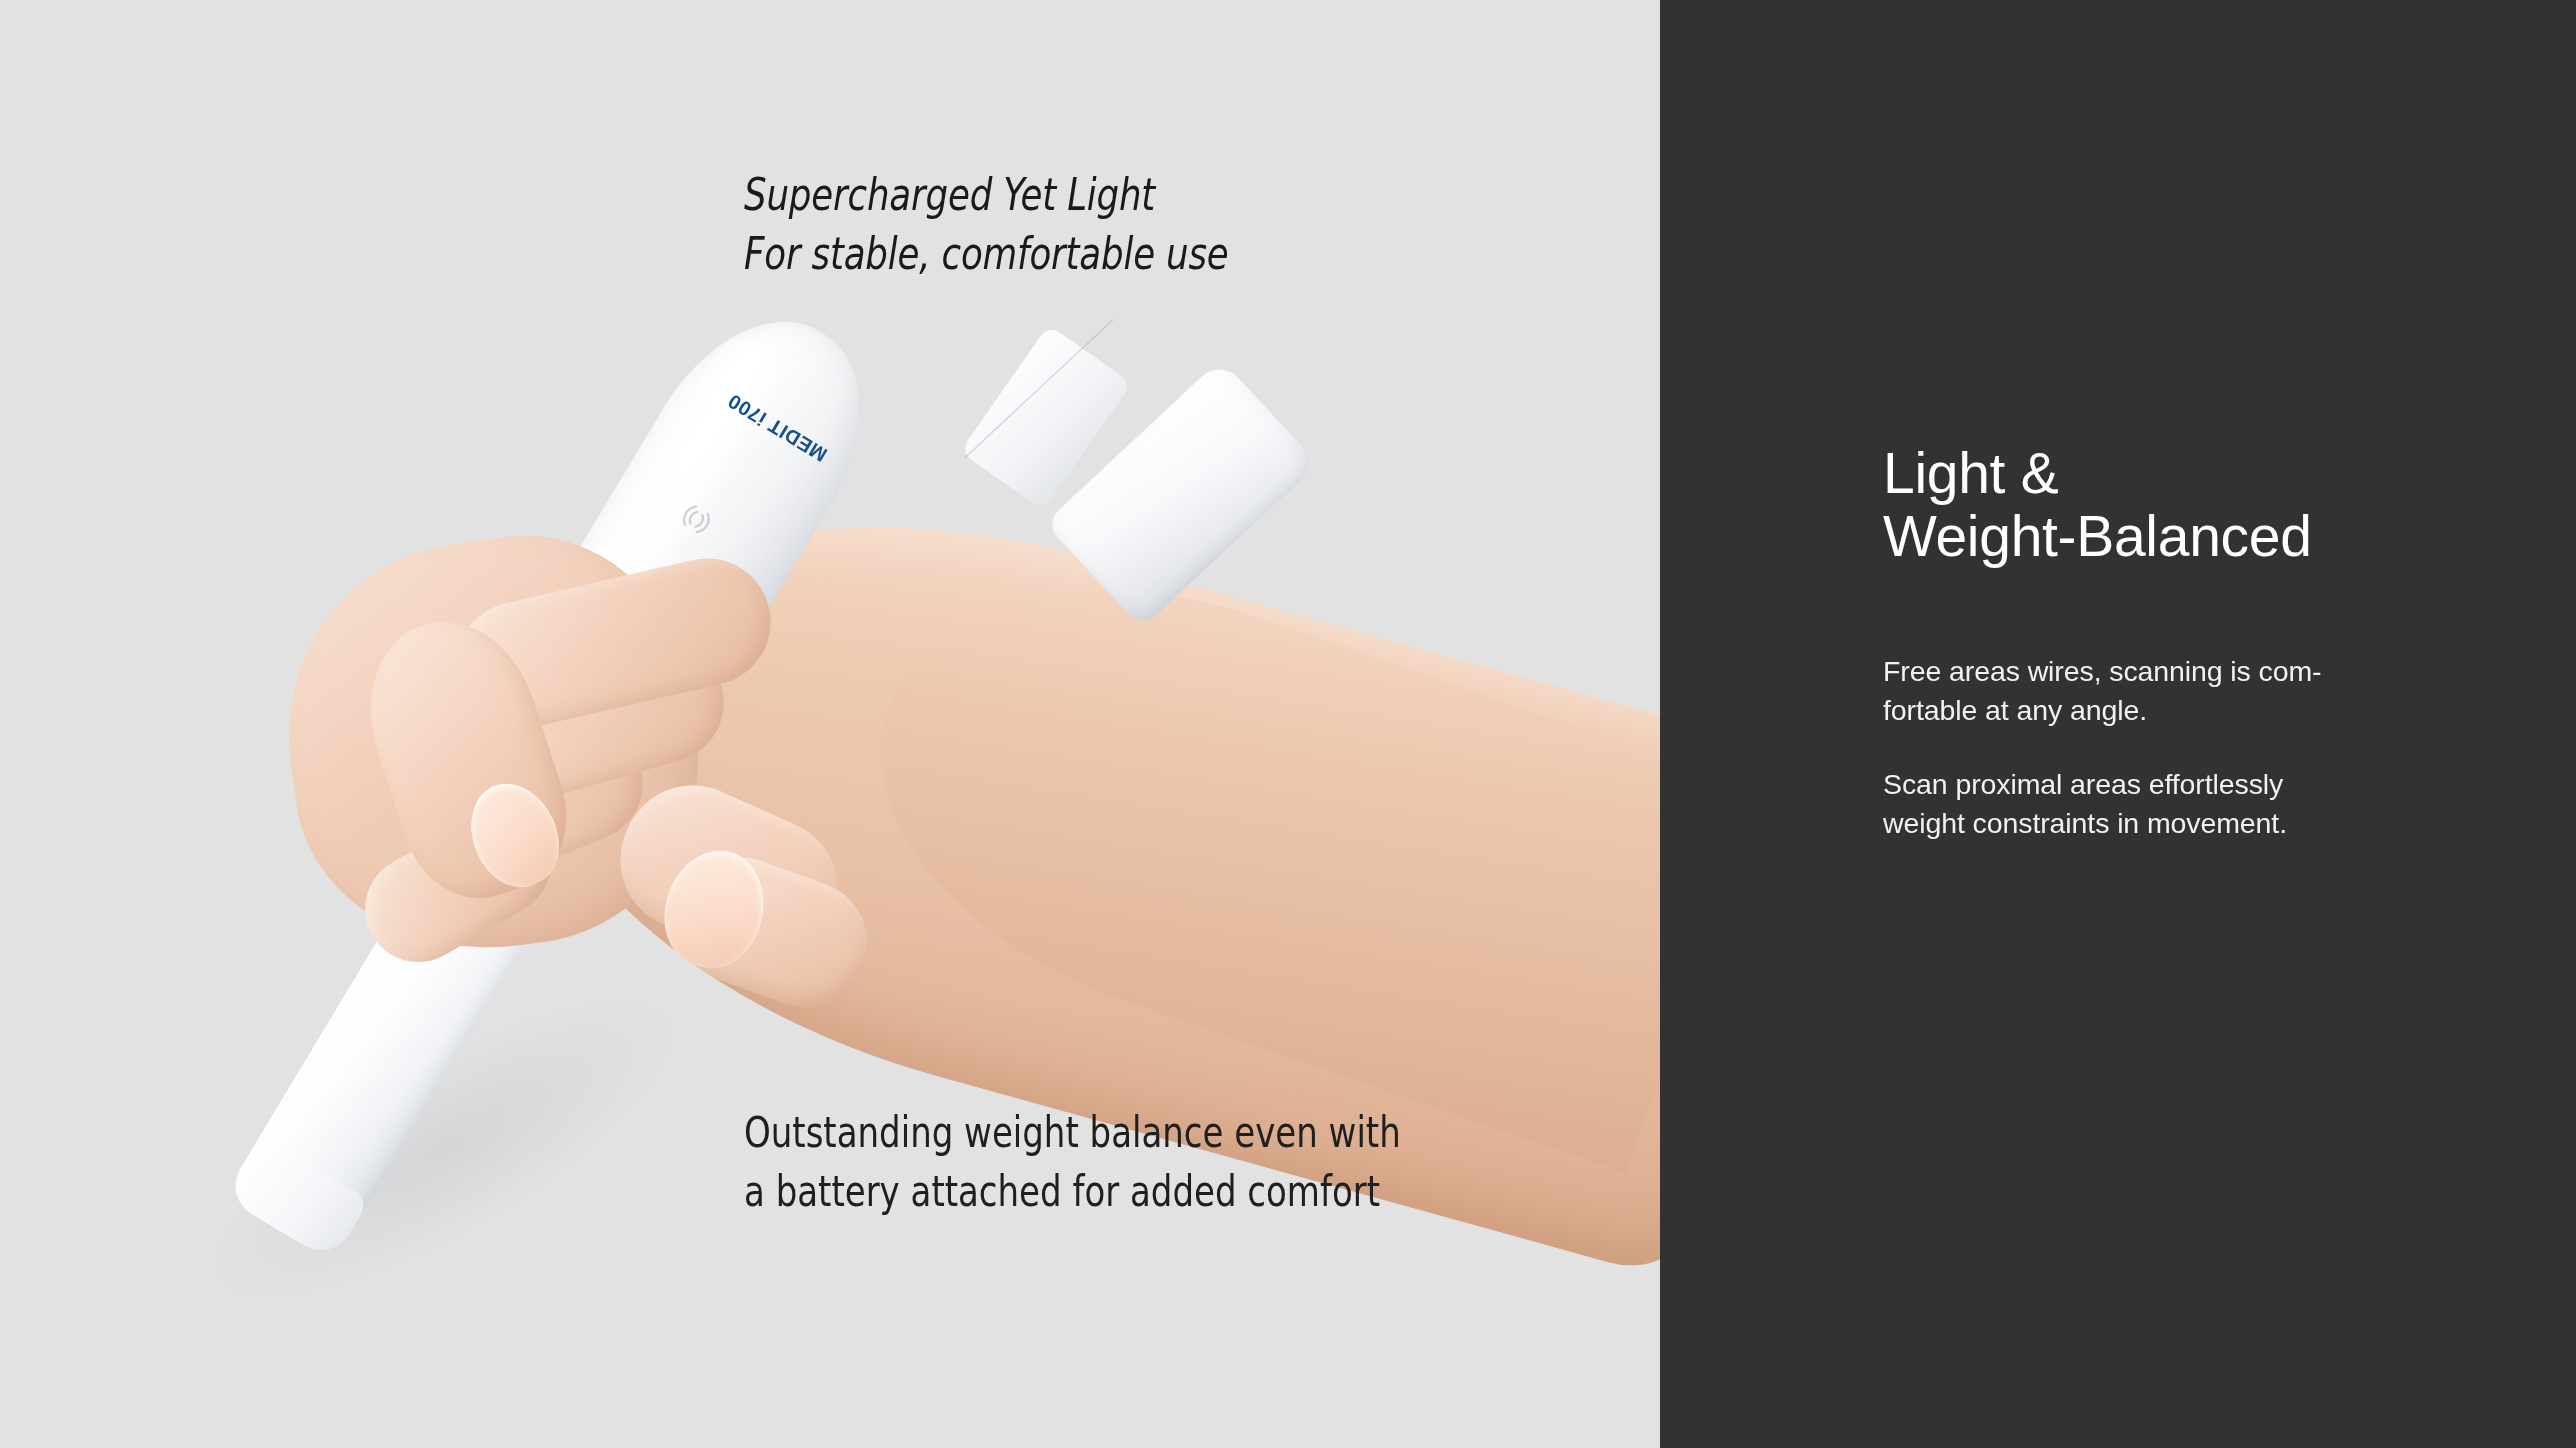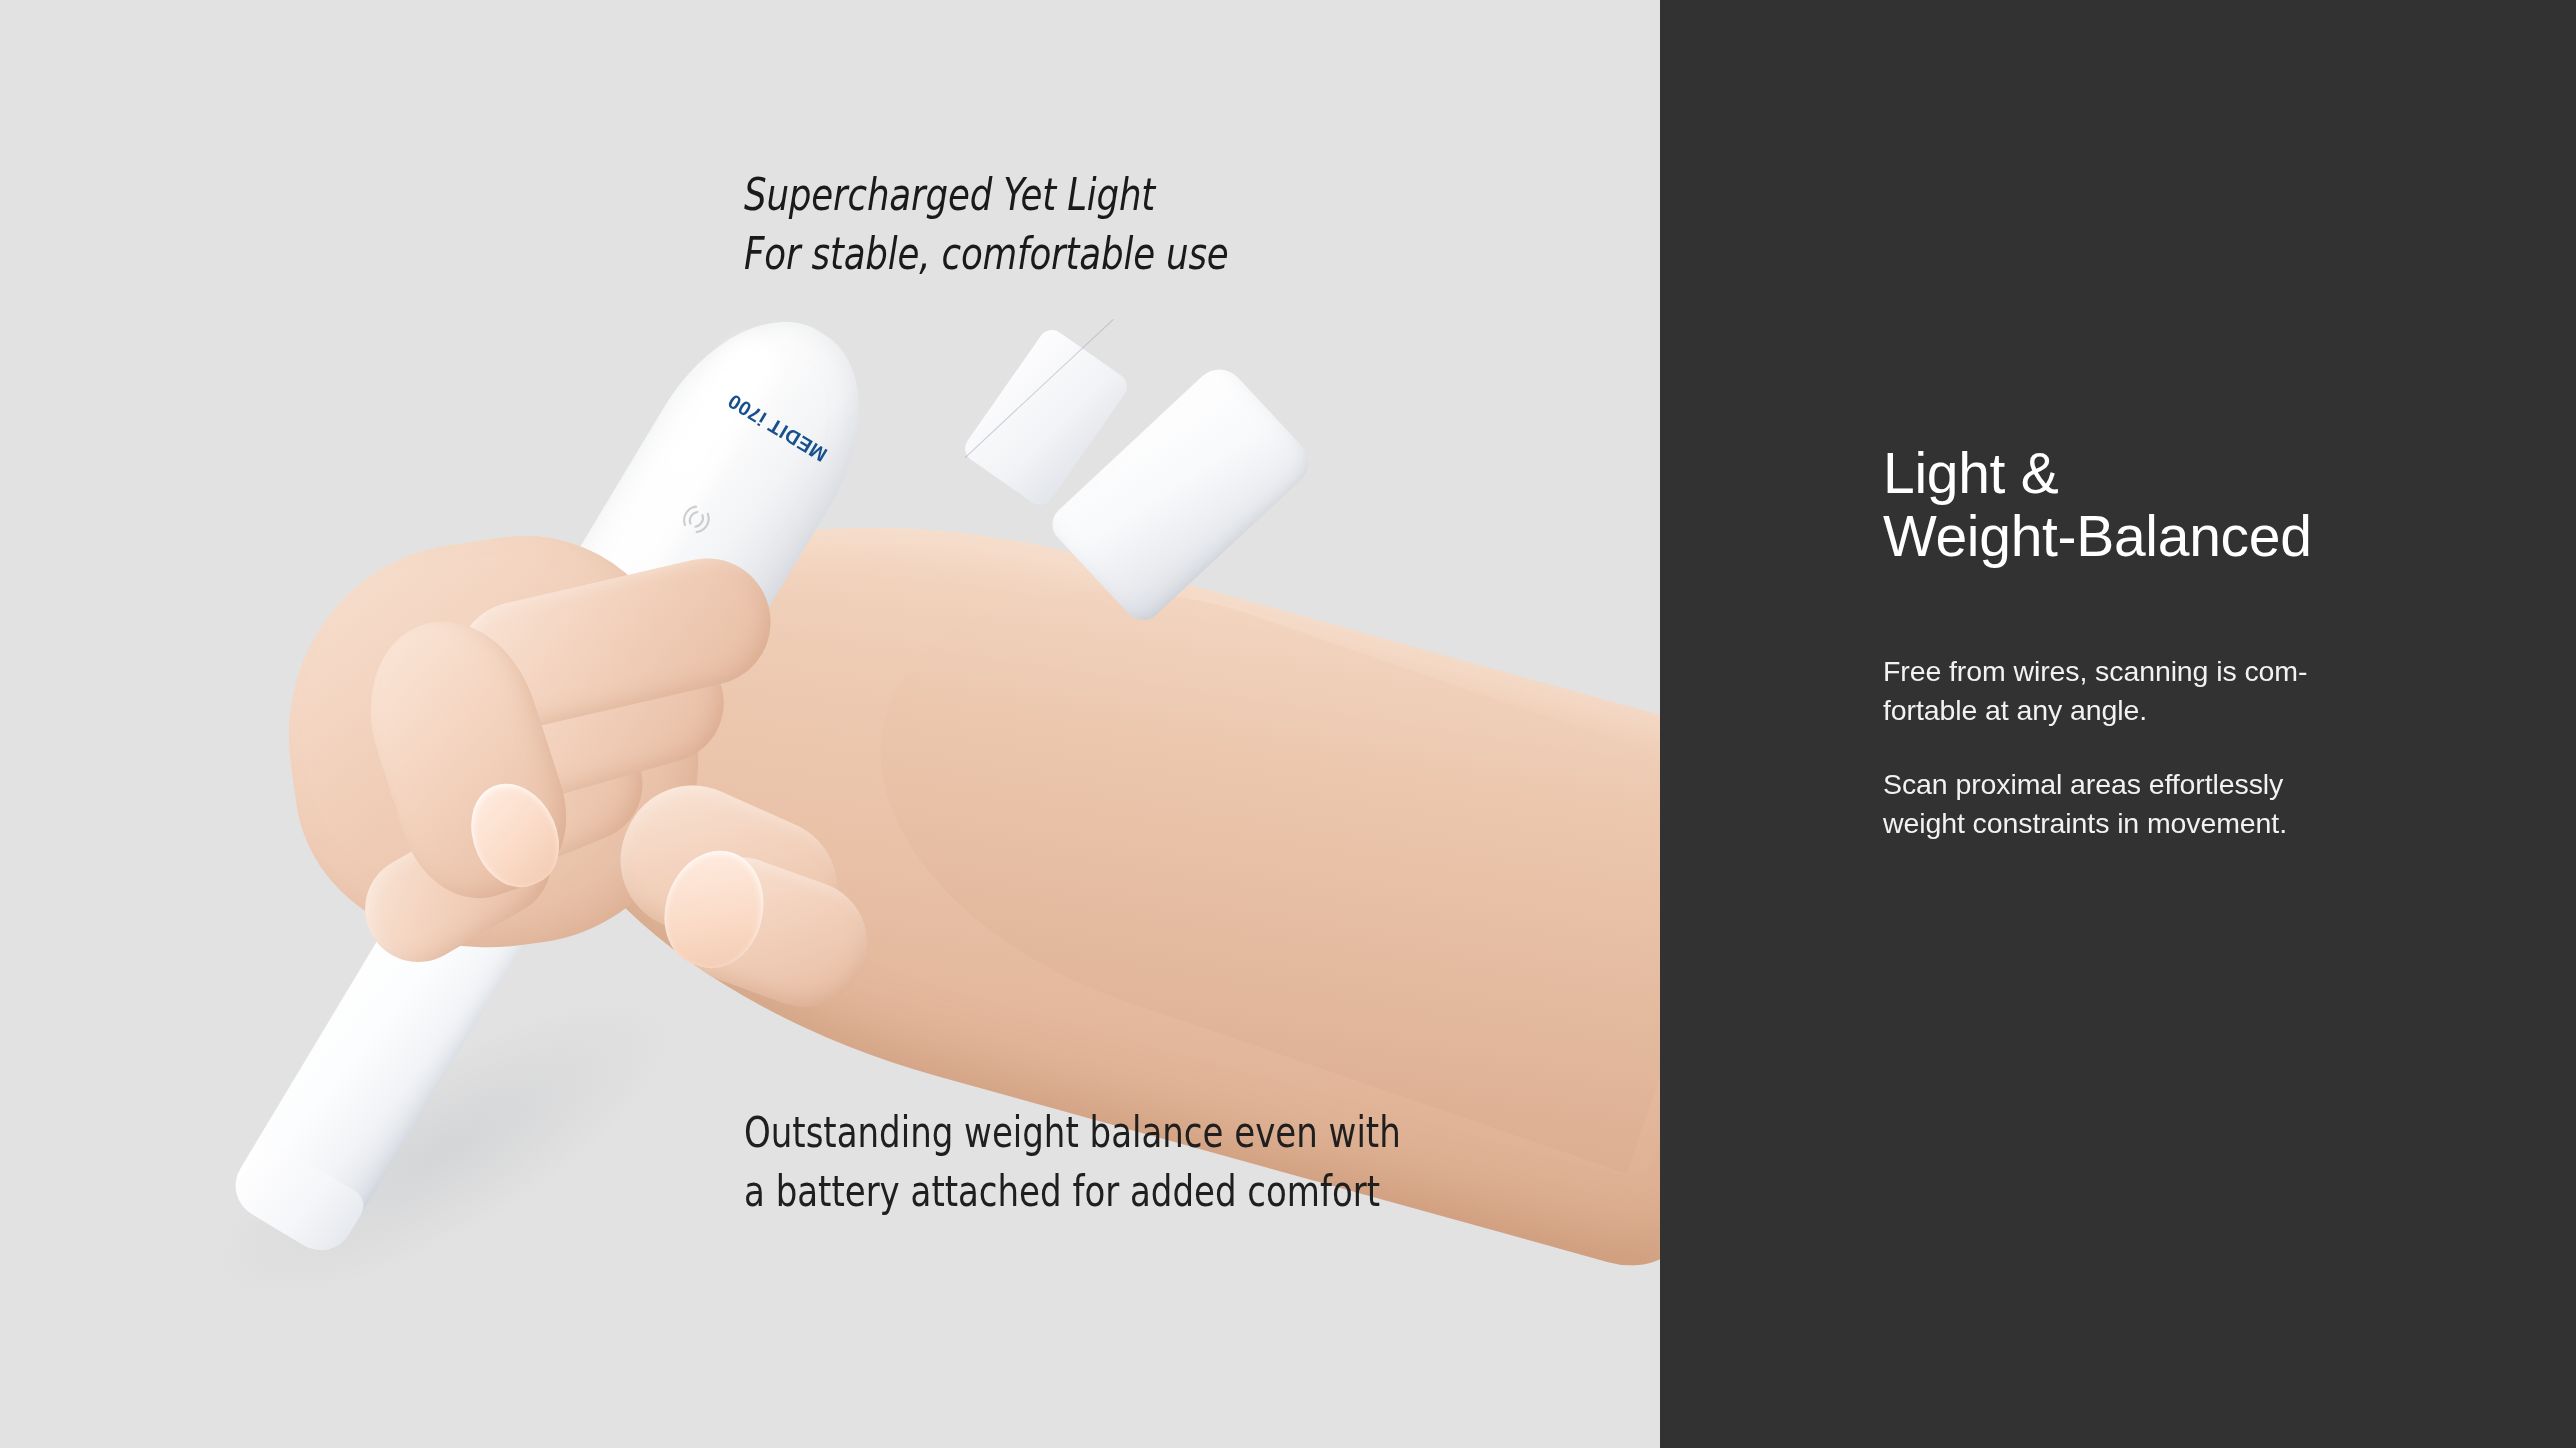--- a/index.html
+++ b/index.html
@@ -461,20 +461,20 @@
 
     <div class="headline">Supercharged Yet Light
 For stable, comfortable use</div>
     <div class="caption">Outstanding weight balance even with
 a battery attached for added comfort</div>
   </div>
 
   <div class="right-panel">
     <div class="rp-heading">Light &amp;
 Weight-Balanced</div>
-    <div class="rp-body rp-body-1">Free from wires, scanning is com-
+    <div class="rp-body rp-body-1">Free areas wires, scanning is com-
 fortable at any angle.</div>
     <div class="rp-body rp-body-2">Scan proximal areas effortlessly
 weight constraints in movement.</div>
   </div>
 
 </div>
 
 
 </body></html>

